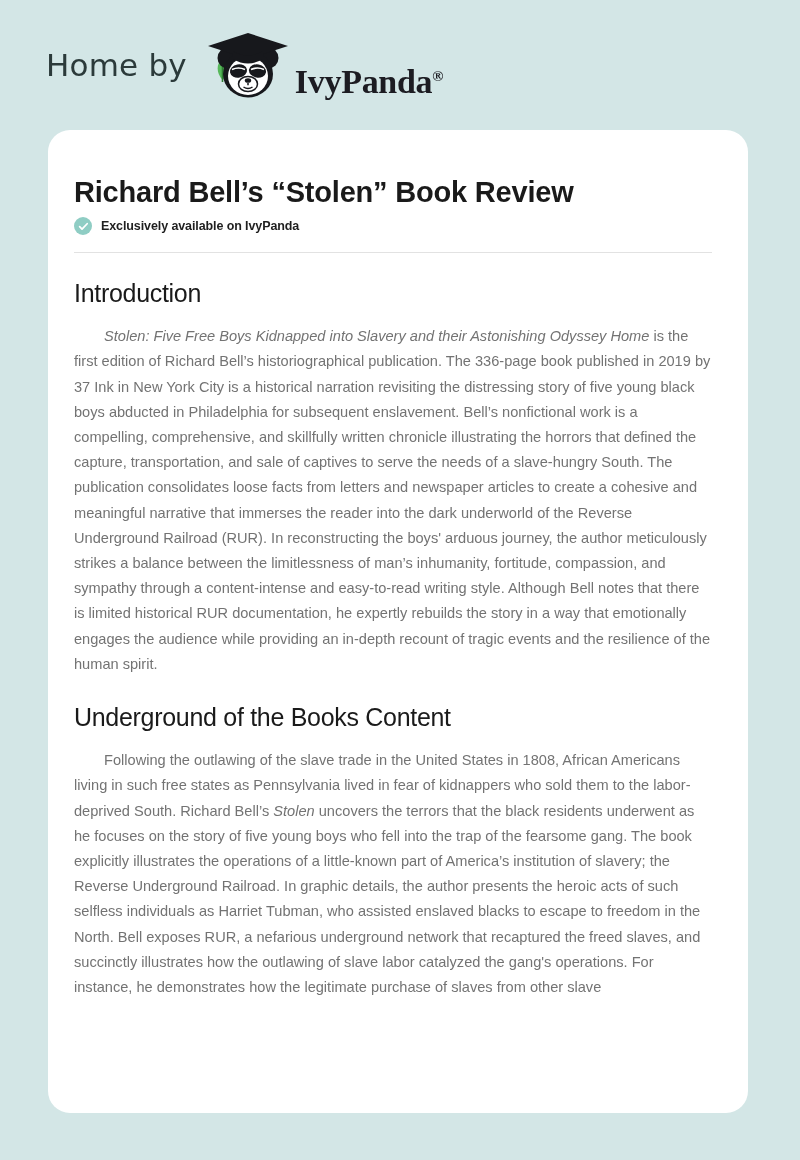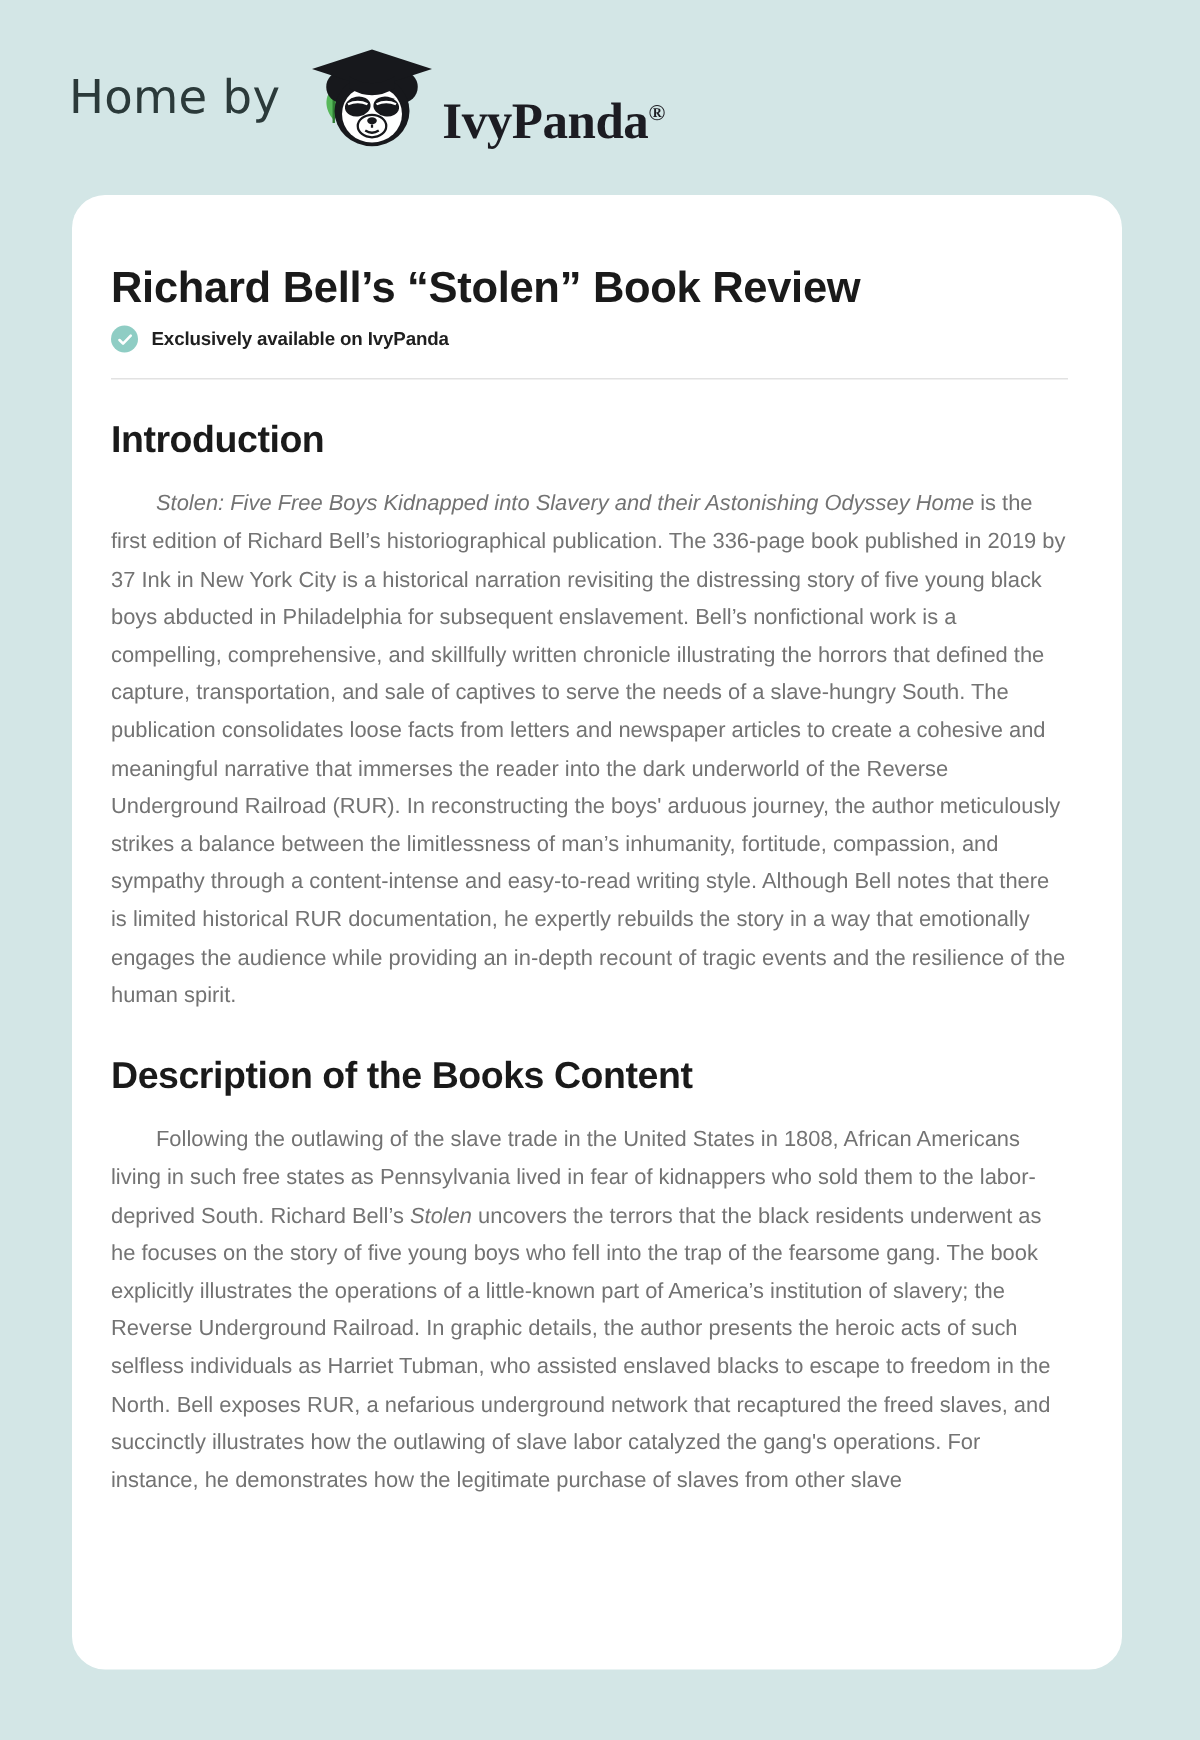--- a/index.html
+++ b/index.html
@@ -108,21 +108,21 @@
 
   .divider {
     border: 0;
     border-top: 1px solid #e2e2e2;
     margin: 17px 0 0 0;
     width: 100%;
   }
 
   .section-heading {
     font-family: "Liberation Sans", sans-serif;
-    font-weight: bold;
+    font-weight: normal;
     font-size: 25px;
     color: #1a1a1a;
     margin: 26px 0 0 0;
     letter-spacing: -0.3px;
   }
 
   .body-paragraph {
     font-size: 14.6px;
     line-height: 25.2px;
     color: #737373;
@@ -183,17 +183,17 @@
         </svg>
       </span>
       <span class="badge-text">Exclusively available on IvyPanda</span>
     </div>
 
     <hr class="divider">
 
     <h2 class="section-heading">Introduction</h2>
     <p class="body-paragraph"><i>Stolen: Five Free Boys Kidnapped into Slavery and their Astonishing Odyssey Home</i> is the first edition of Richard Bell’s historiographical publication. The 336-page book published in 2019 by 37 Ink in New York City is a historical narration revisiting the distressing story of five young black boys abducted in Philadelphia for subsequent enslavement. Bell’s nonfictional work is a compelling, comprehensive, and skillfully written chronicle illustrating the horrors that defined the capture, transportation, and sale of captives to serve the needs of a slave-hungry South. The publication consolidates loose facts from letters and newspaper articles to create a cohesive and meaningful narrative that immerses the reader into the dark underworld of the Reverse Underground Railroad (RUR). In reconstructing the boys' arduous journey, the author meticulously strikes a balance between the limitlessness of man’s inhumanity, fortitude, compassion, and sympathy through a content-intense and easy-to-read writing style. Although Bell notes that there is limited historical RUR documentation, he expertly rebuilds the story in a way that emotionally engages the audience while providing an in-depth recount of tragic events and the resilience of the human spirit.</p>
 
-    <h2 class="section-heading">Description of the Books Content</h2>
+    <h2 class="section-heading">Underground of the Books Content</h2>
     <p class="body-paragraph">Following the outlawing of the slave trade in the United States in 1808, African Americans living in such free states as Pennsylvania lived in fear of kidnappers who sold them to the labor-deprived South. Richard Bell’s <i>Stolen</i> uncovers the terrors that the black residents underwent as he focuses on the story of five young boys who fell into the trap of the fearsome gang. The book explicitly illustrates the operations of a little-known part of America’s institution of slavery; the Reverse Underground Railroad. In graphic details, the author presents the heroic acts of such selfless individuals as Harriet Tubman, who assisted enslaved blacks to escape to freedom in the North. Bell exposes RUR, a nefarious underground network that recaptured the freed slaves, and succinctly illustrates how the outlawing of slave labor catalyzed the gang's operations. For instance, he demonstrates how the legitimate purchase of slaves from other slave</p>
 
   </div>
 </div>
 
 </body></html>

